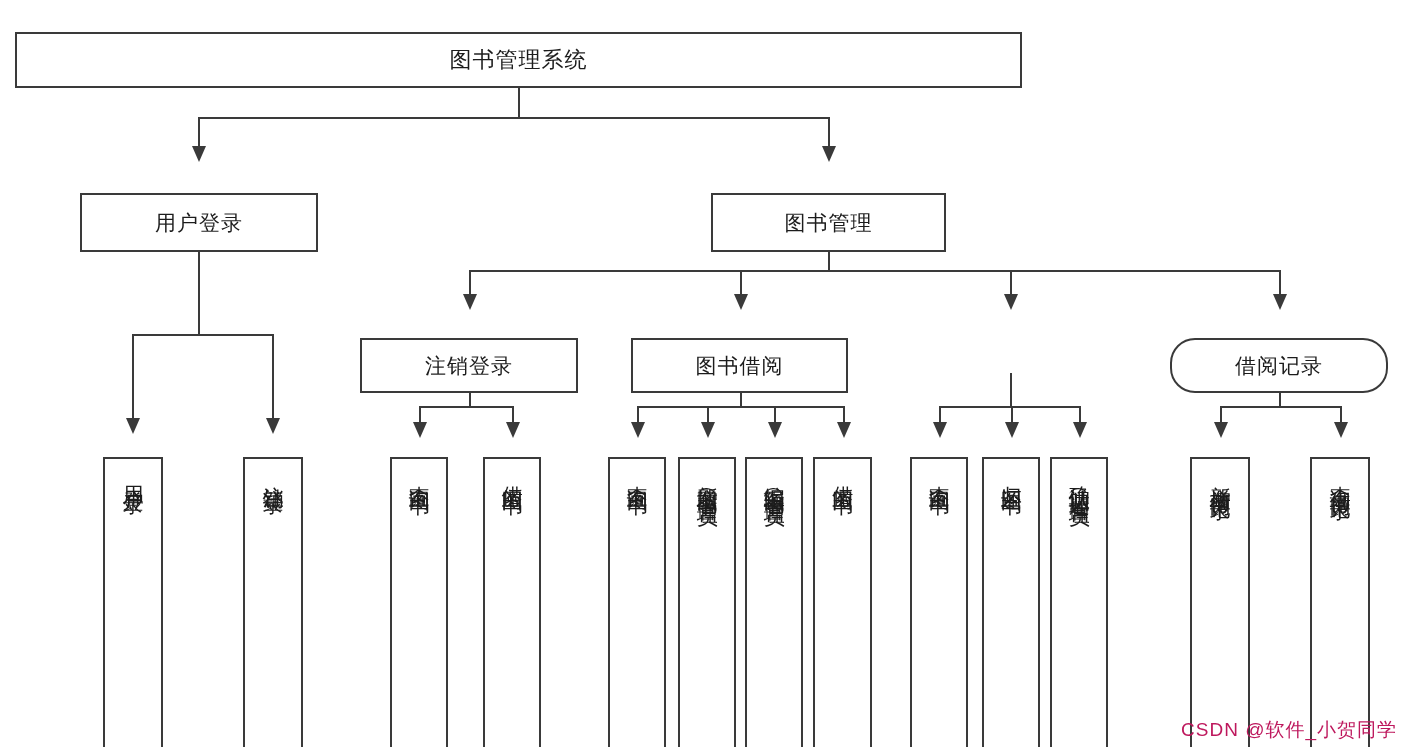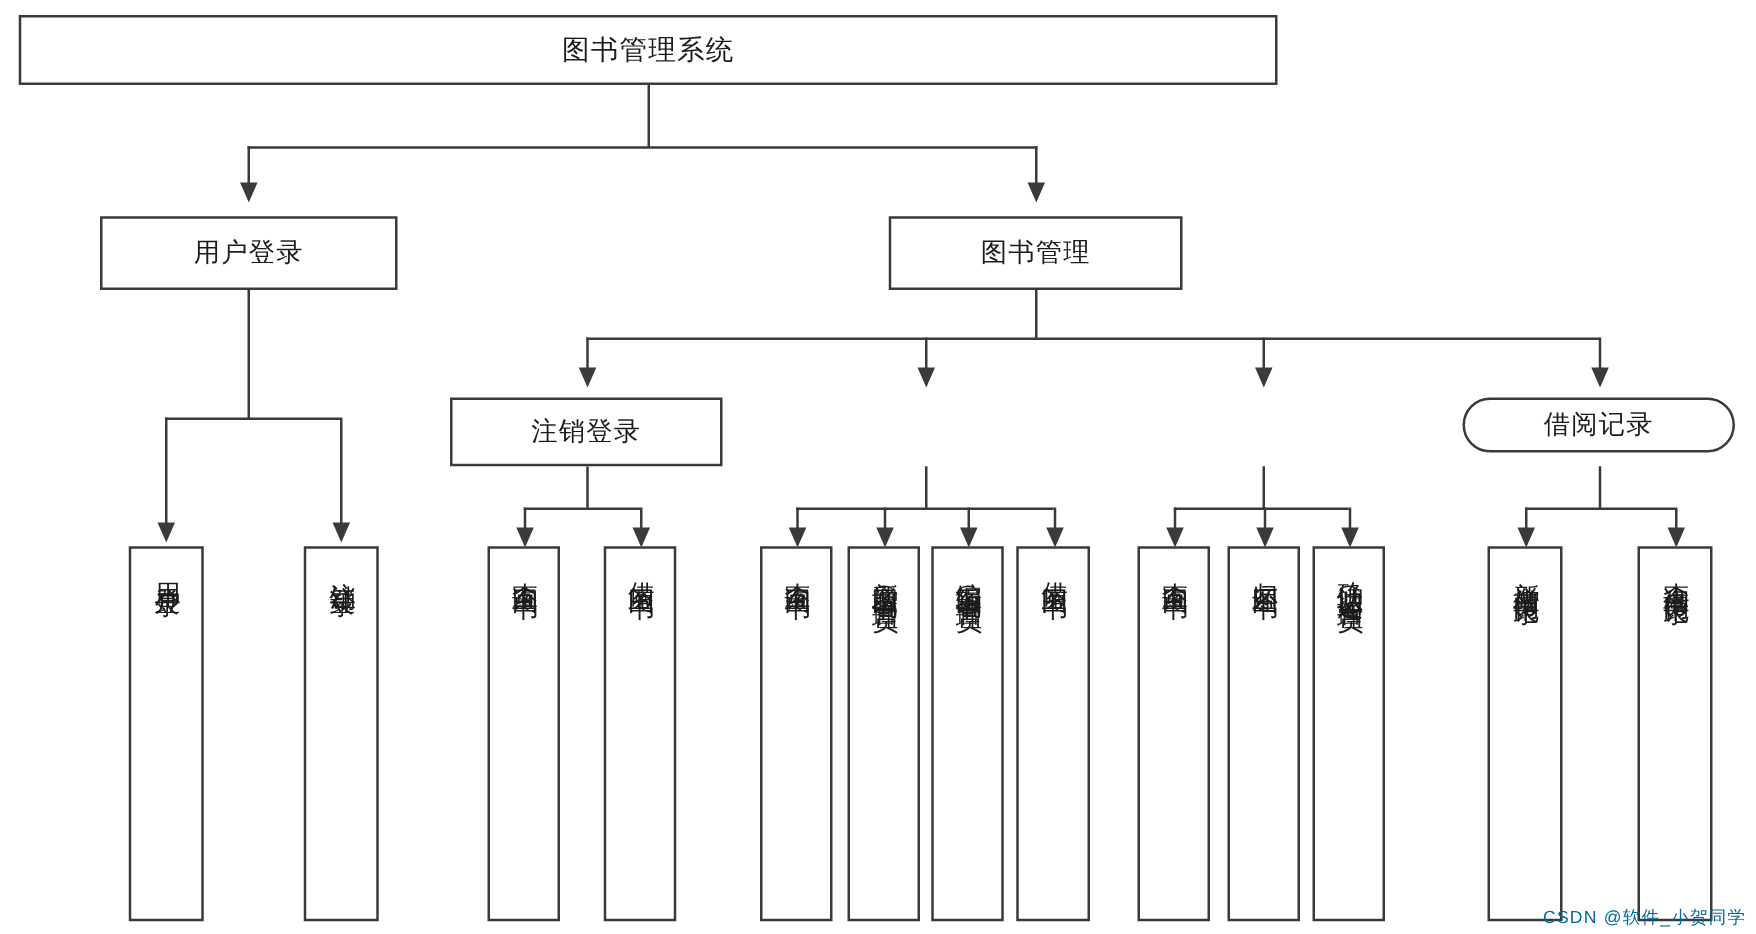--- a/index.html
+++ b/index.html
@@ -19,20 +19,21 @@
   .node{
     position:absolute;
     box-sizing:border-box;
     background:#ffffff;
     border:2px solid #3a3a3a;
     display:flex;
     align-items:center;
     justify-content:center;
     text-align:center;
     color:#1c1c1c;
+    margin-top:20px;
   }
   .node.h{
     font-size:21px;
     letter-spacing:1px;
     line-height:1.2;
   }
   .node.root{font-size:22px;}
   
   .node.v{
     writing-mode:vertical-rl;
@@ -56,22 +57,22 @@
     width:0;height:0;
     border-left:7px solid transparent;
     border-right:7px solid transparent;
     border-top:16px solid #3a3a3a;
   }
   
   #watermark{
     position:absolute;
     right:8px;
     bottom:4px;
-    font-size:14px;
-    color:#0369a1;
+    font-size:19px;
+    color:#be185d;
     letter-spacing:1px;
     white-space:nowrap;
     pointer-events:none;
   }
 </style>
 </head>
 <body>
 
 <div id="canvas">
 
@@ -133,21 +134,22 @@
   <div class="arrow" style="left:1214px;top:422px;"></div>
   <div class="ln v" style="left:1340px;top:406px;height:17px;"></div>
   <div class="arrow" style="left:1334px;top:422px;"></div>
 
   <div class="node h root" style="left:15px;top:12px;width:1007px;height:56px;">图书管理系统</div>
 
   <div class="node h" style="left:80px;top:173px;width:238px;height:59px;">用户登录</div>
   <div class="node h" style="left:711px;top:173px;width:235px;height:59px;text-align:right;">图书管理</div>
 
   <div class="node h" style="left:360px;top:318px;width:218px;height:55px;">注销登录</div>
-  <div class="node h" style="left:1170px;top:318px;width:218px;height:44px;border-radius:25px;">借阅记录</div>
+  <div class="node h" style="left:631px;top:318px;width:217px;height:55px;">图书借阅</div>
+  <div class="node h" style="left:1170px;top:318px;width:218px;height:55px;border-radius:25px;">借阅记录</div>
 
   <div class="node v" style="left:103px;top:437px;width:60px;height:300px;">用户登录</div>
   <div class="node v" style="left:243px;top:437px;width:60px;height:300px;">注销登录</div>
 
   <div class="node v" style="left:390px;top:437px;width:58px;height:300px;">查询图书</div>
   <div class="node v" style="left:483px;top:437px;width:58px;height:300px;">借阅图书</div>
 
   <div class="node v" style="left:608px;top:437px;width:58px;height:300px;">查询图书</div>
   <div class="node v" style="left:678px;top:437px;width:58px;height:300px;">新增图书（管理员）</div>
   <div class="node v" style="left:745px;top:437px;width:58px;height:300px;">编辑图书（管理员）</div>

